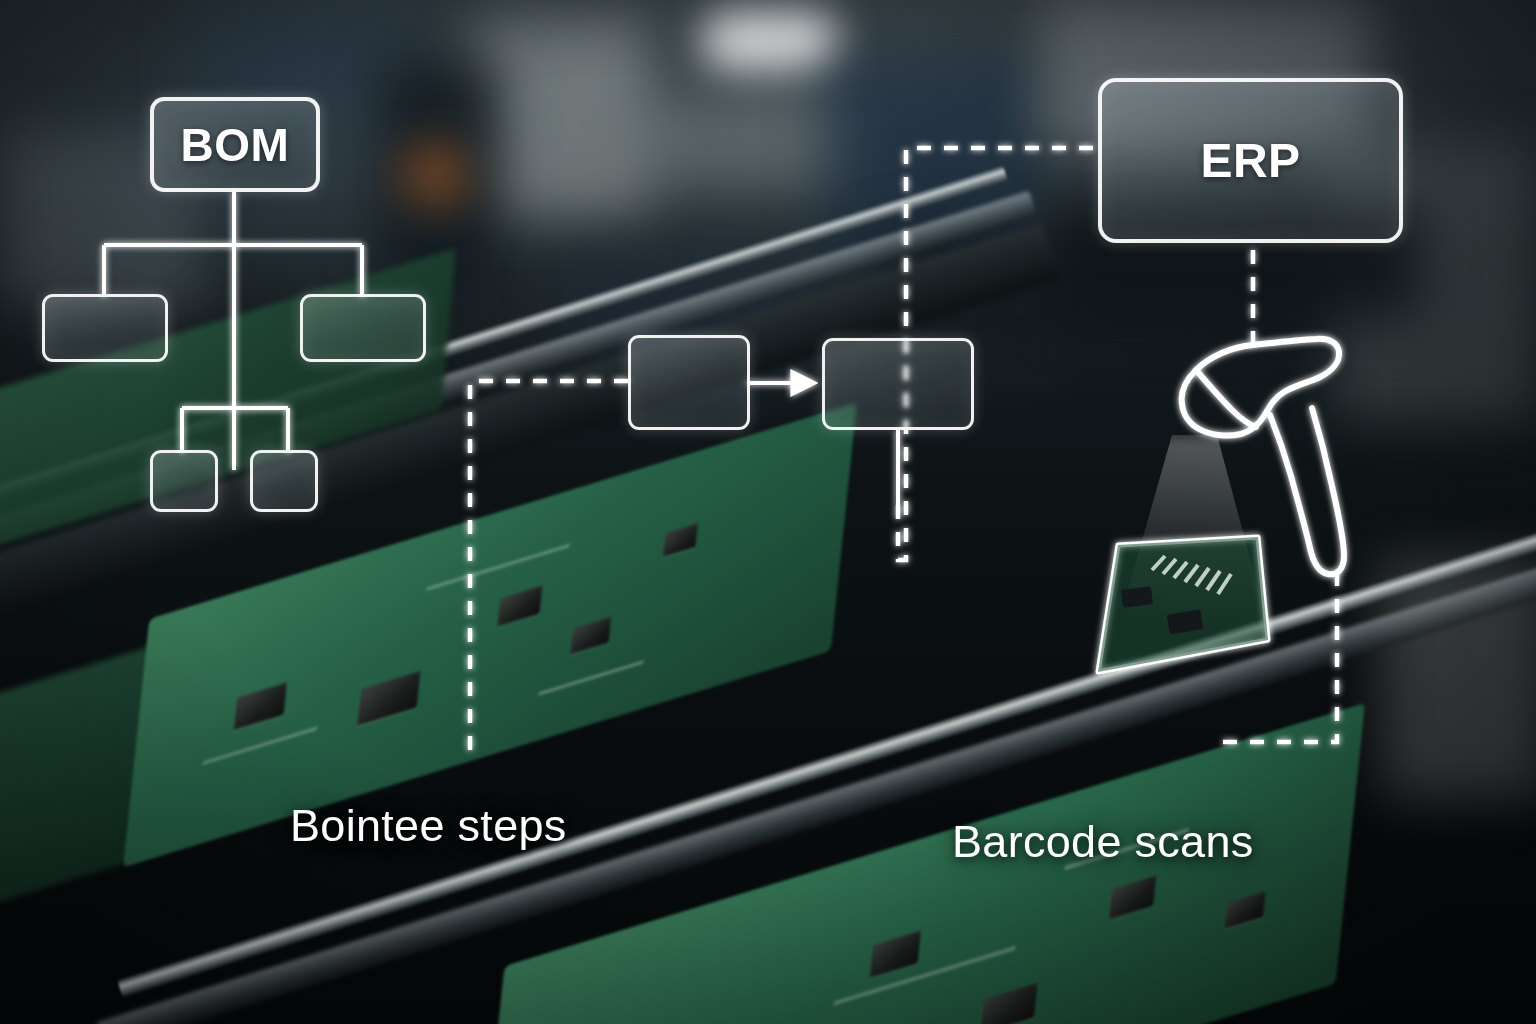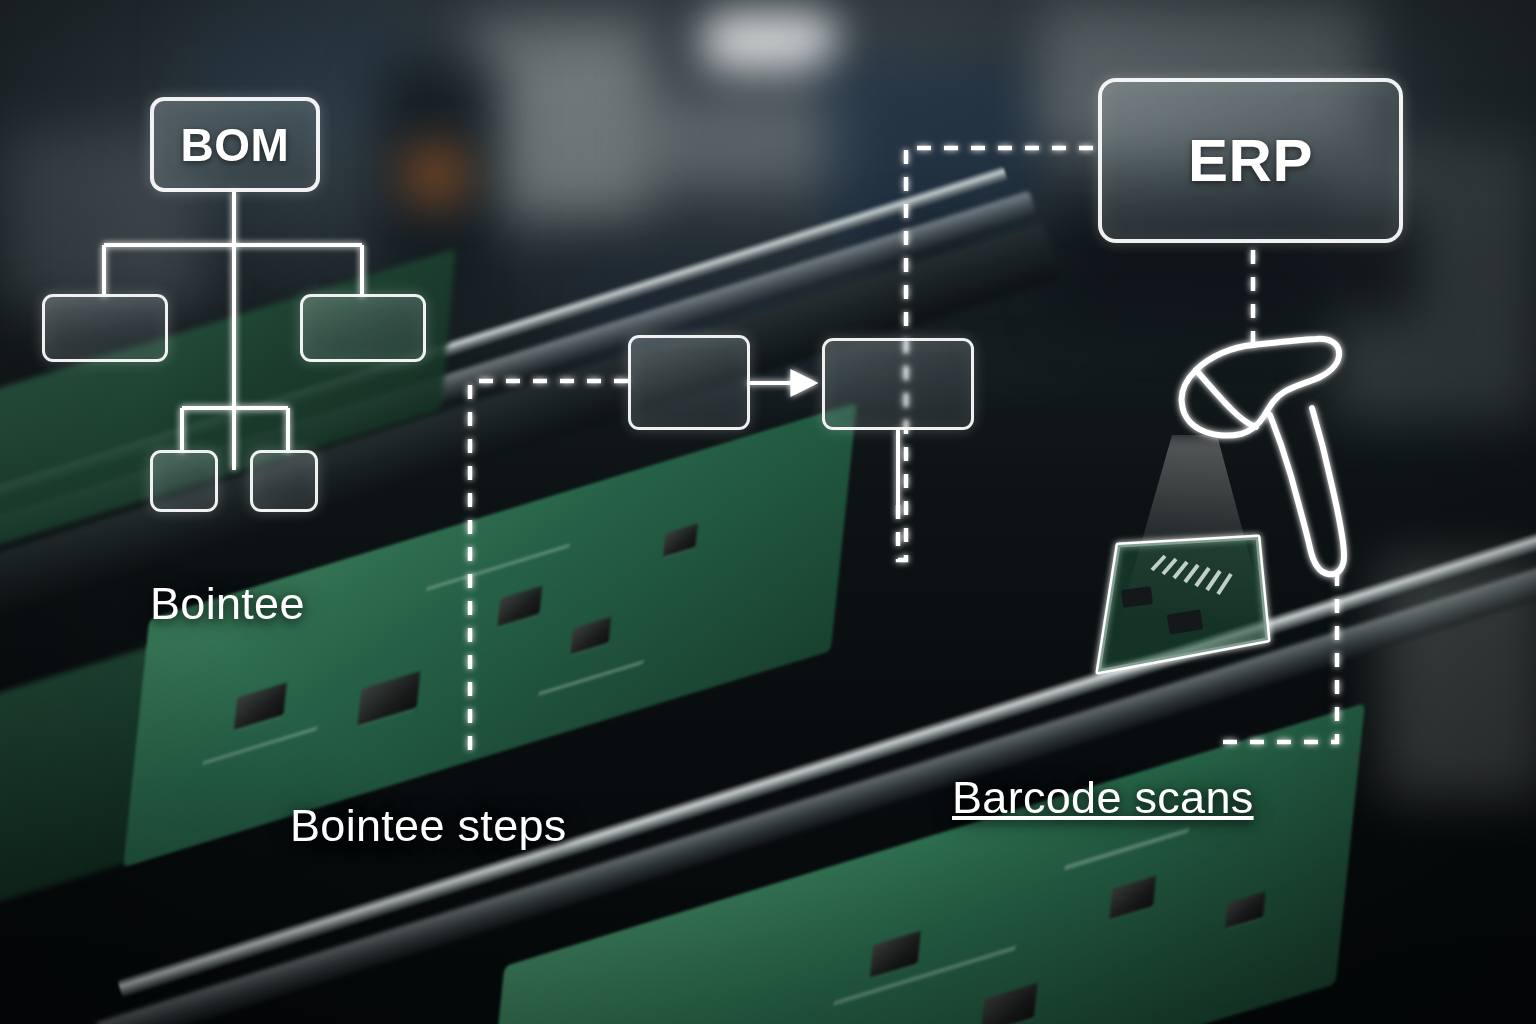--- a/index.html
+++ b/index.html
@@ -159,21 +159,21 @@
   }
   .node-box.small { border-width: 3.5px; border-radius: 11px; }
   .node-label {
     color: #ffffff;
     font-weight: bold;
     letter-spacing: 0.5px;
     text-shadow: 0 2px 6px rgba(0,0,0,0.55);
     user-select: none;
   }
   #node-bom .node-label { font-size: 46px; }
-  #node-erp .node-label { font-size: 60px; }
+  #node-erp .node-label { font-size: 48px; }
 
   .caption {
     position: absolute;
     color: #ffffff;
     font-size: 45px;
     letter-spacing: 0.3px;
     text-shadow: 0 3px 10px rgba(0,0,0,0.70), 0 0 26px rgba(0,0,0,0.45);
     white-space: nowrap;
     user-select: none;
   }
@@ -373,20 +373,19 @@
     </div>
 
     <div class="node-box small" style="left:822px; top:338px; width:152px; height:92px;">
       <span class="node-label"></span>
     </div>
 
     <div class="node-box" id="node-erp" style="left:1098px; top:78px; width:305px; height:165px; border-radius:18px;">
       <span class="node-label">ERP</span>
     </div>
 
-    <div class="caption" style="left:150px; top:578px;">Bointee</div>
 
     <div class="caption" style="left:290px; top:800px;">Bointee steps</div>
 
-    <div class="caption" style="left:952px; top:772px;text-decoration:underline;">Barcode scans</div>
+    <div class="caption" style="left:952px; top:816px;">Barcode scans</div>
   </div>
 
 </div>
 
 </body></html>

